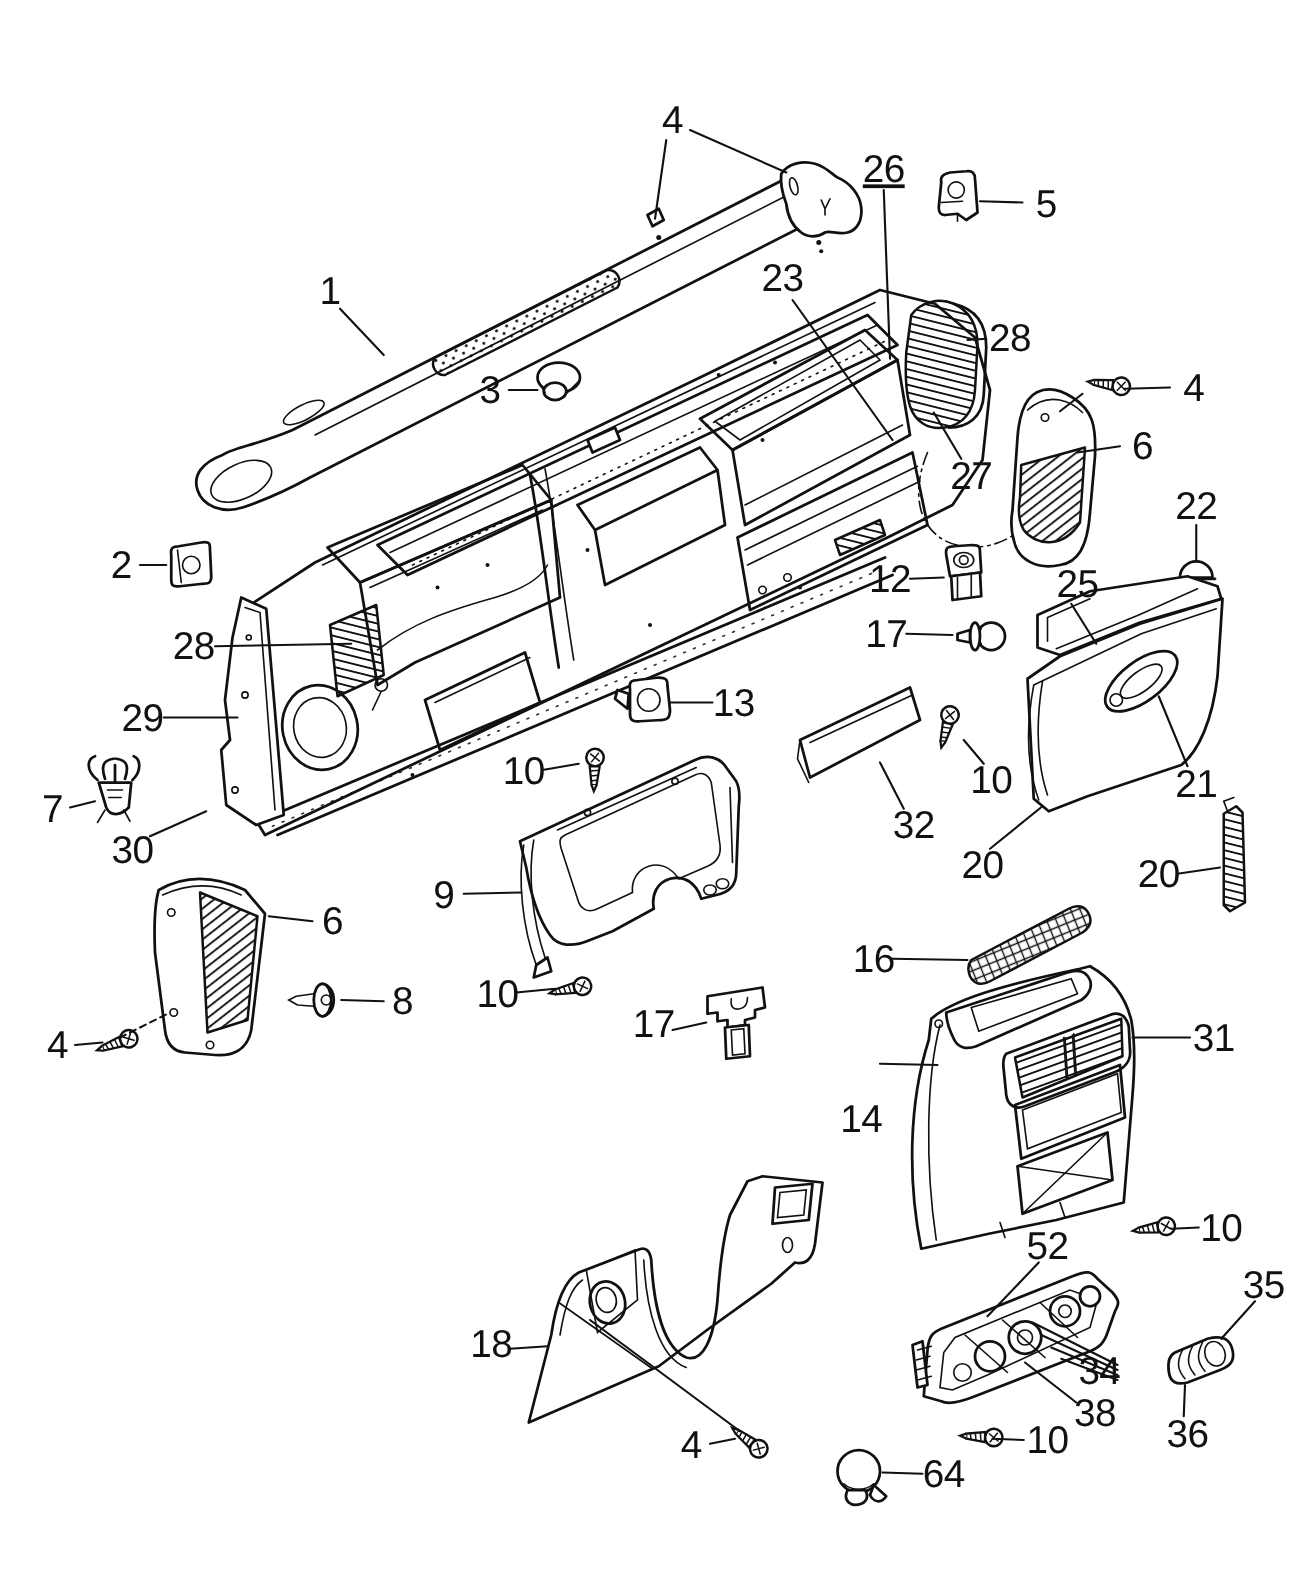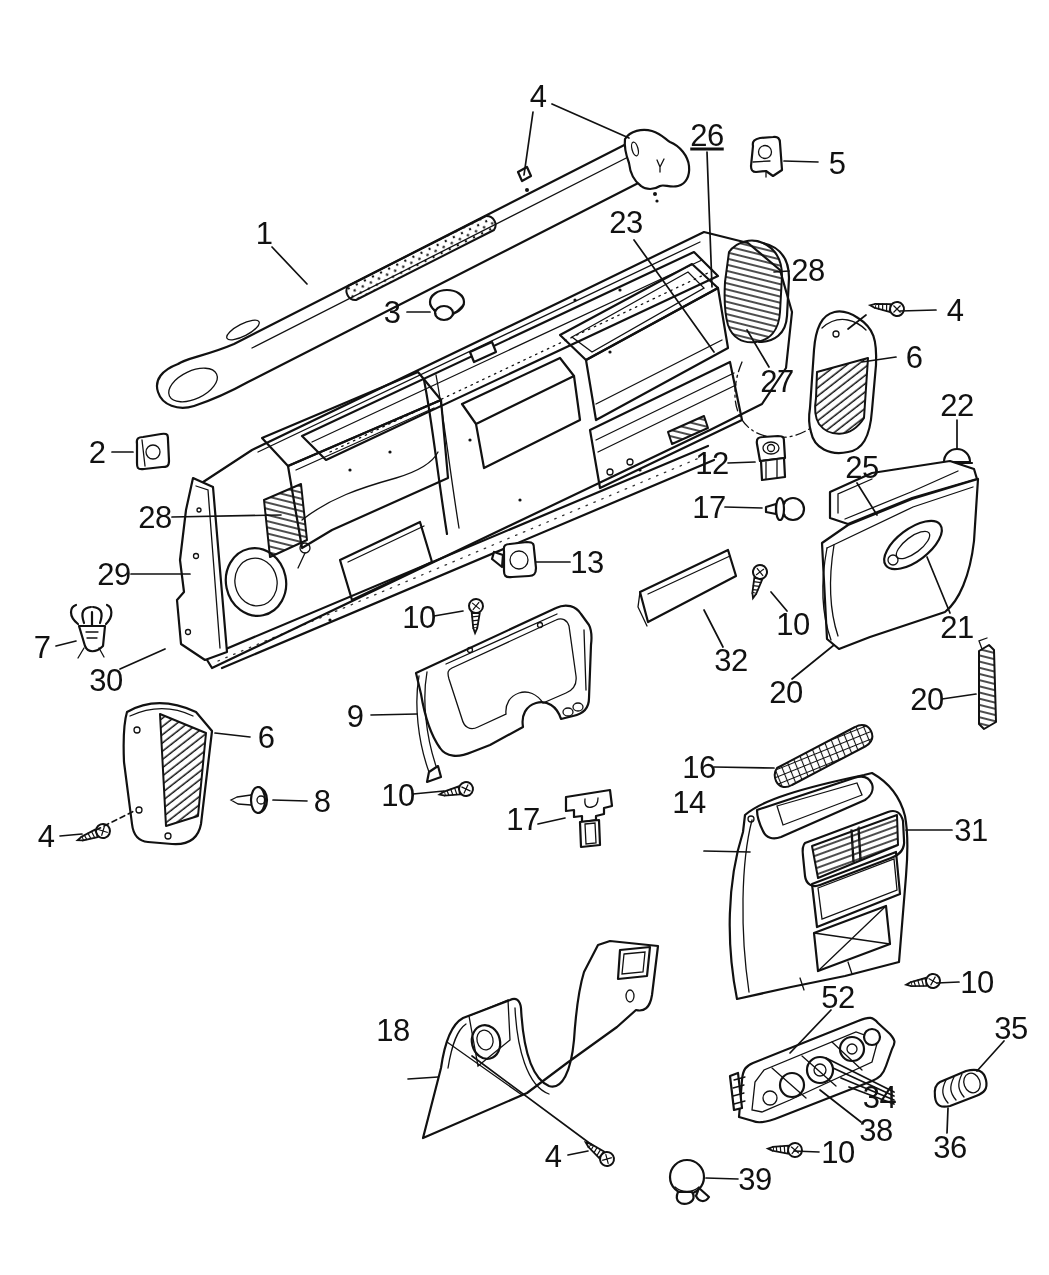--- a/index.html
+++ b/index.html
@@ -401,26 +401,26 @@
       <div class="callout" style="left: 731px; top: 660px;">32</div>
       <div class="callout" style="left: 786px; top: 692px;">20</div>
       <div class="callout" style="left: 927px; top: 699px;">20</div>
       <div class="callout" style="left: 266px; top: 737px;">6</div>
       <div class="callout" style="left: 355px; top: 716px;">9</div>
       <div class="callout" style="left: 699px; top: 767px;">16</div>
       <div class="callout" style="left: 398px; top: 795px;">10</div>
       <div class="callout" style="left: 322px; top: 801px;">8</div>
       <div class="callout" style="left: 523px; top: 819px;">17</div>
       <div class="callout" style="left: 46px; top: 836px;">4</div>
-      <div class="callout" style="left: 689px; top: 802px;">14</div>
+      <div class="callout" style="left: 689px; top: 895px;">14</div>
       <div class="callout" style="left: 971px; top: 830px;">31</div>
       <div class="callout" style="left: 977px; top: 982px;">10</div>
       <div class="callout" style="left: 838px; top: 997px;">52</div>
       <div class="callout" style="left: 1011px; top: 1028px;">35</div>
-      <div class="callout" style="left: 393px; top: 1030px;">18</div>
+      <div class="callout" style="left: 393px; top: 1075px;">18</div>
       <div class="callout" style="left: 862px; top: 1097px; padding-left: 35px;">34</div>
       <div class="callout" style="left: 876px; top: 1130px;">38</div>
       <div class="callout" style="left: 950px; top: 1147px;">36</div>
       <div class="callout" style="left: 553px; top: 1156px;">4</div>
       <div class="callout" style="left: 838px; top: 1152px;">10</div>
-      <div class="callout" style="left: 755px; top: 1179px;">39</div>
+      <div class="callout" style="left: 755px; top: 1179px;">64</div>
     </div>
 </div>
 
 </body></html>

